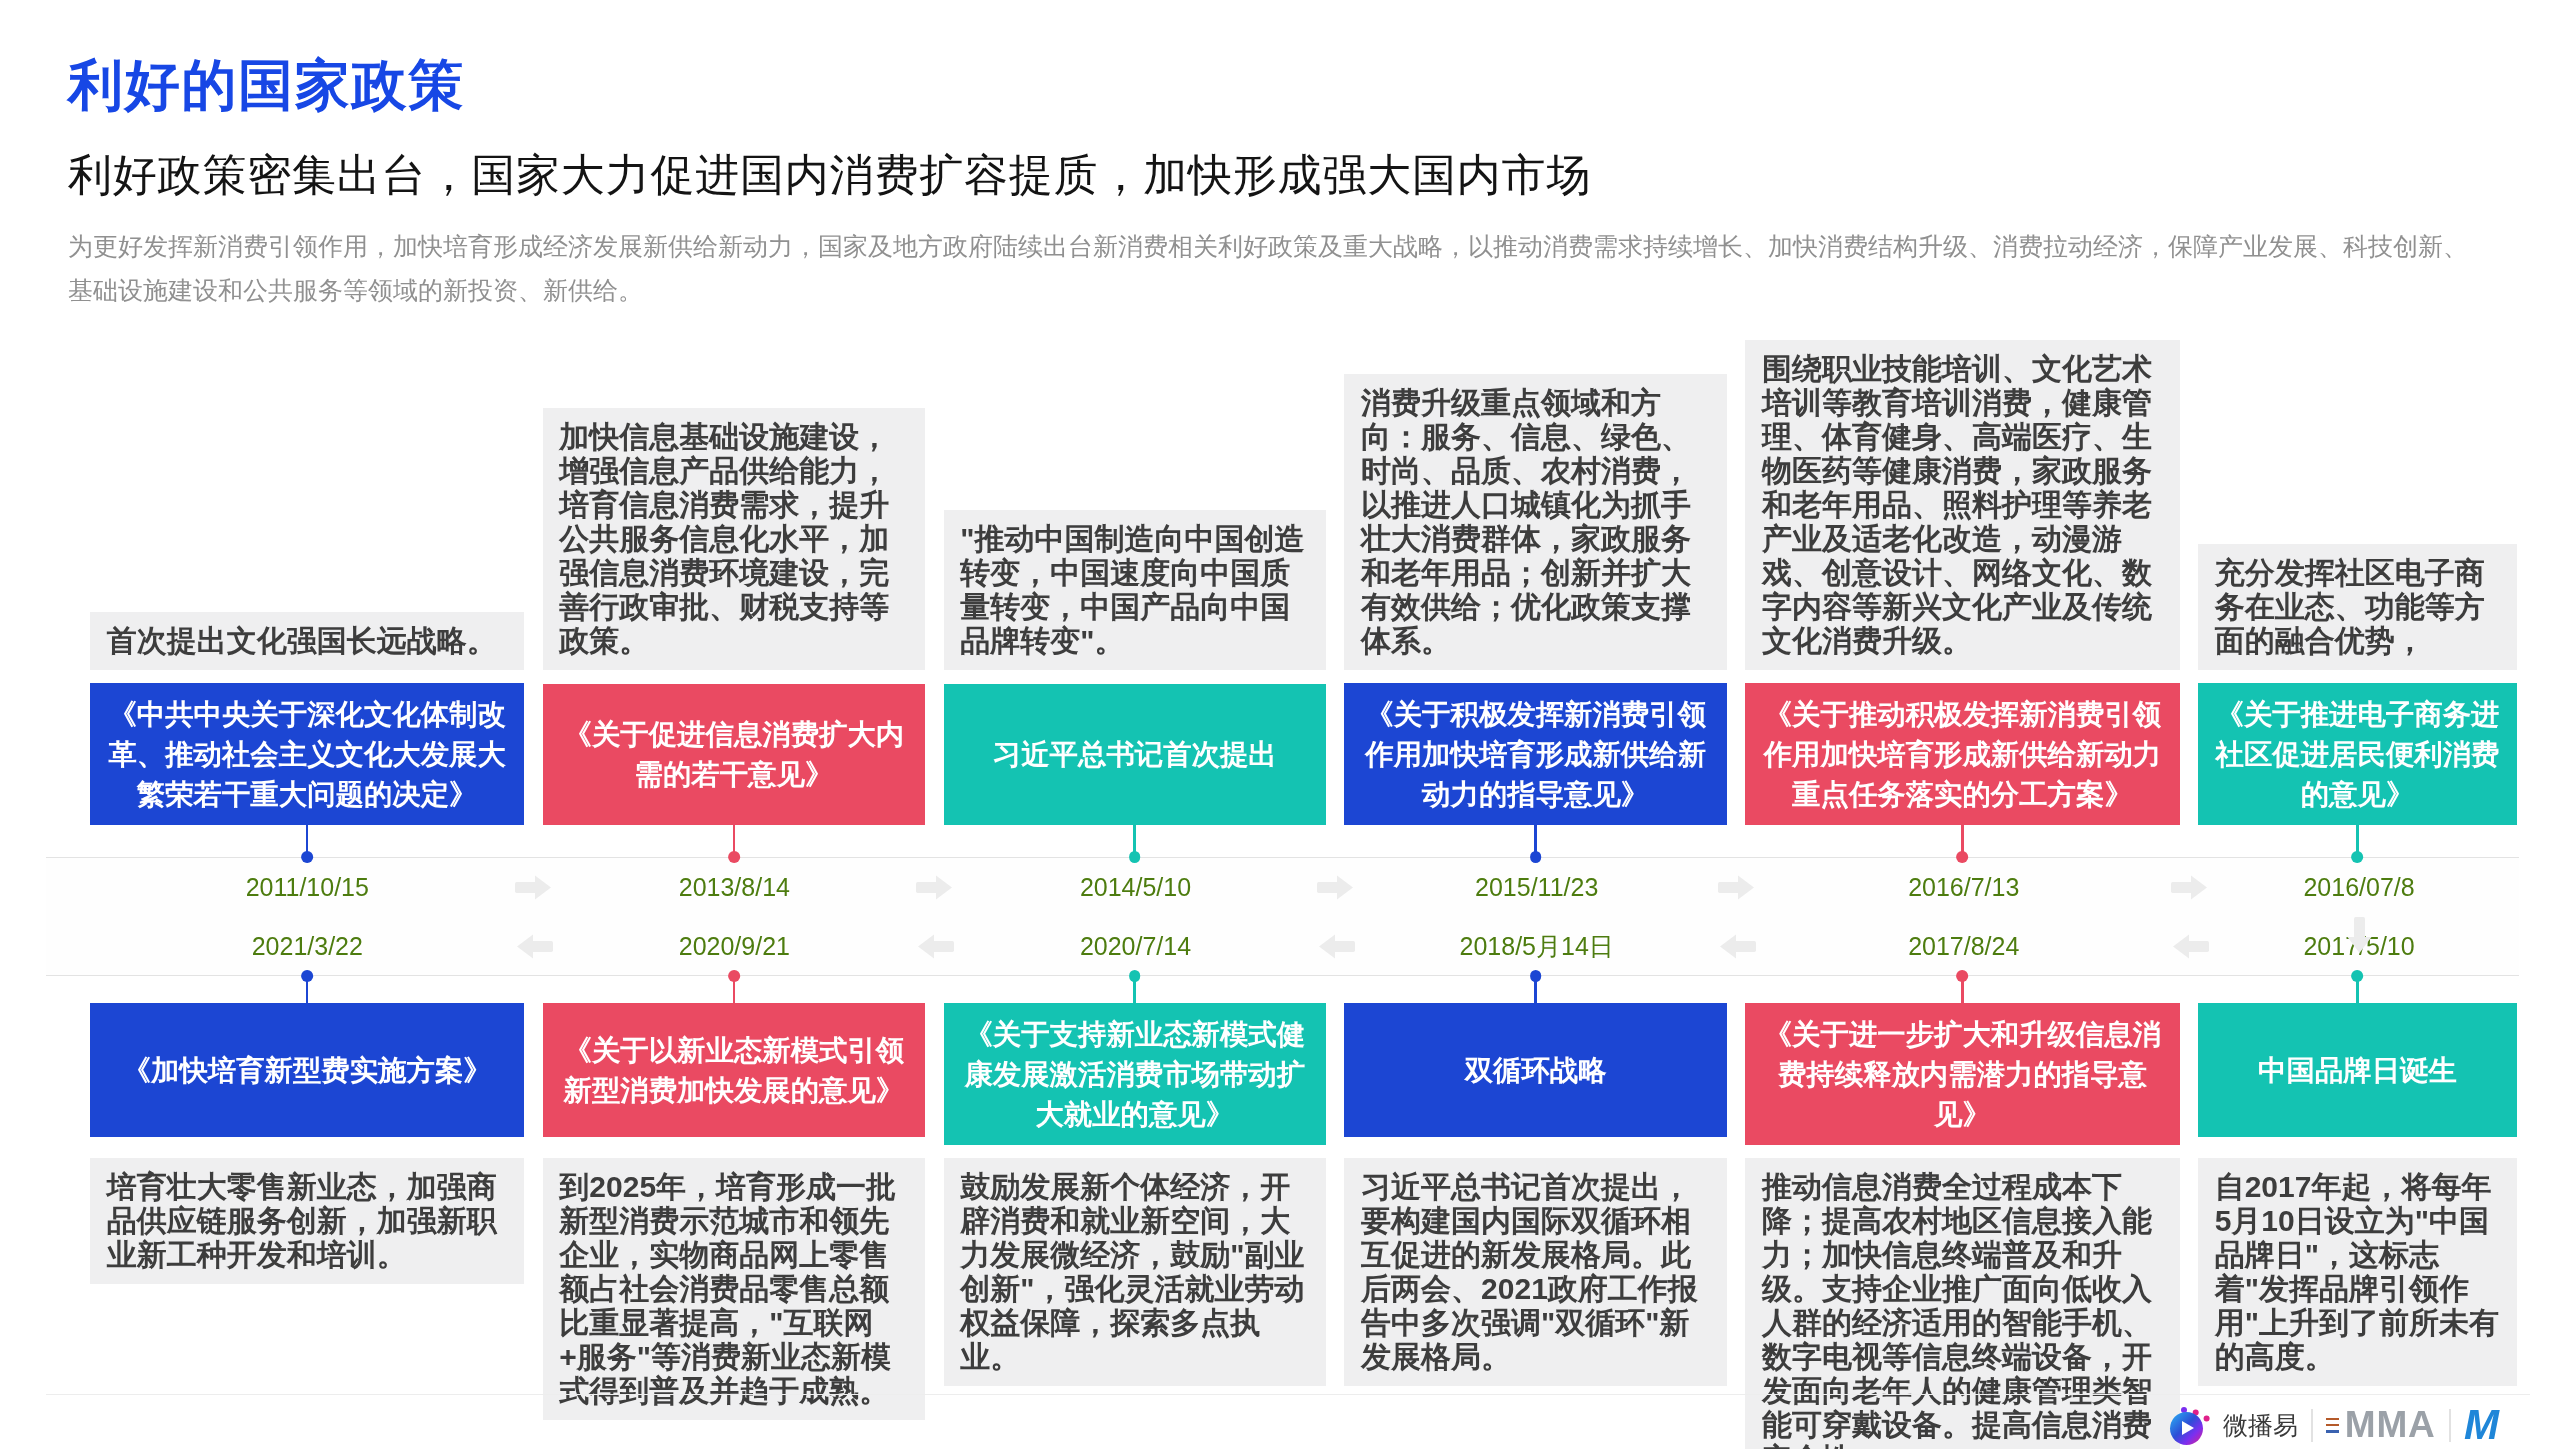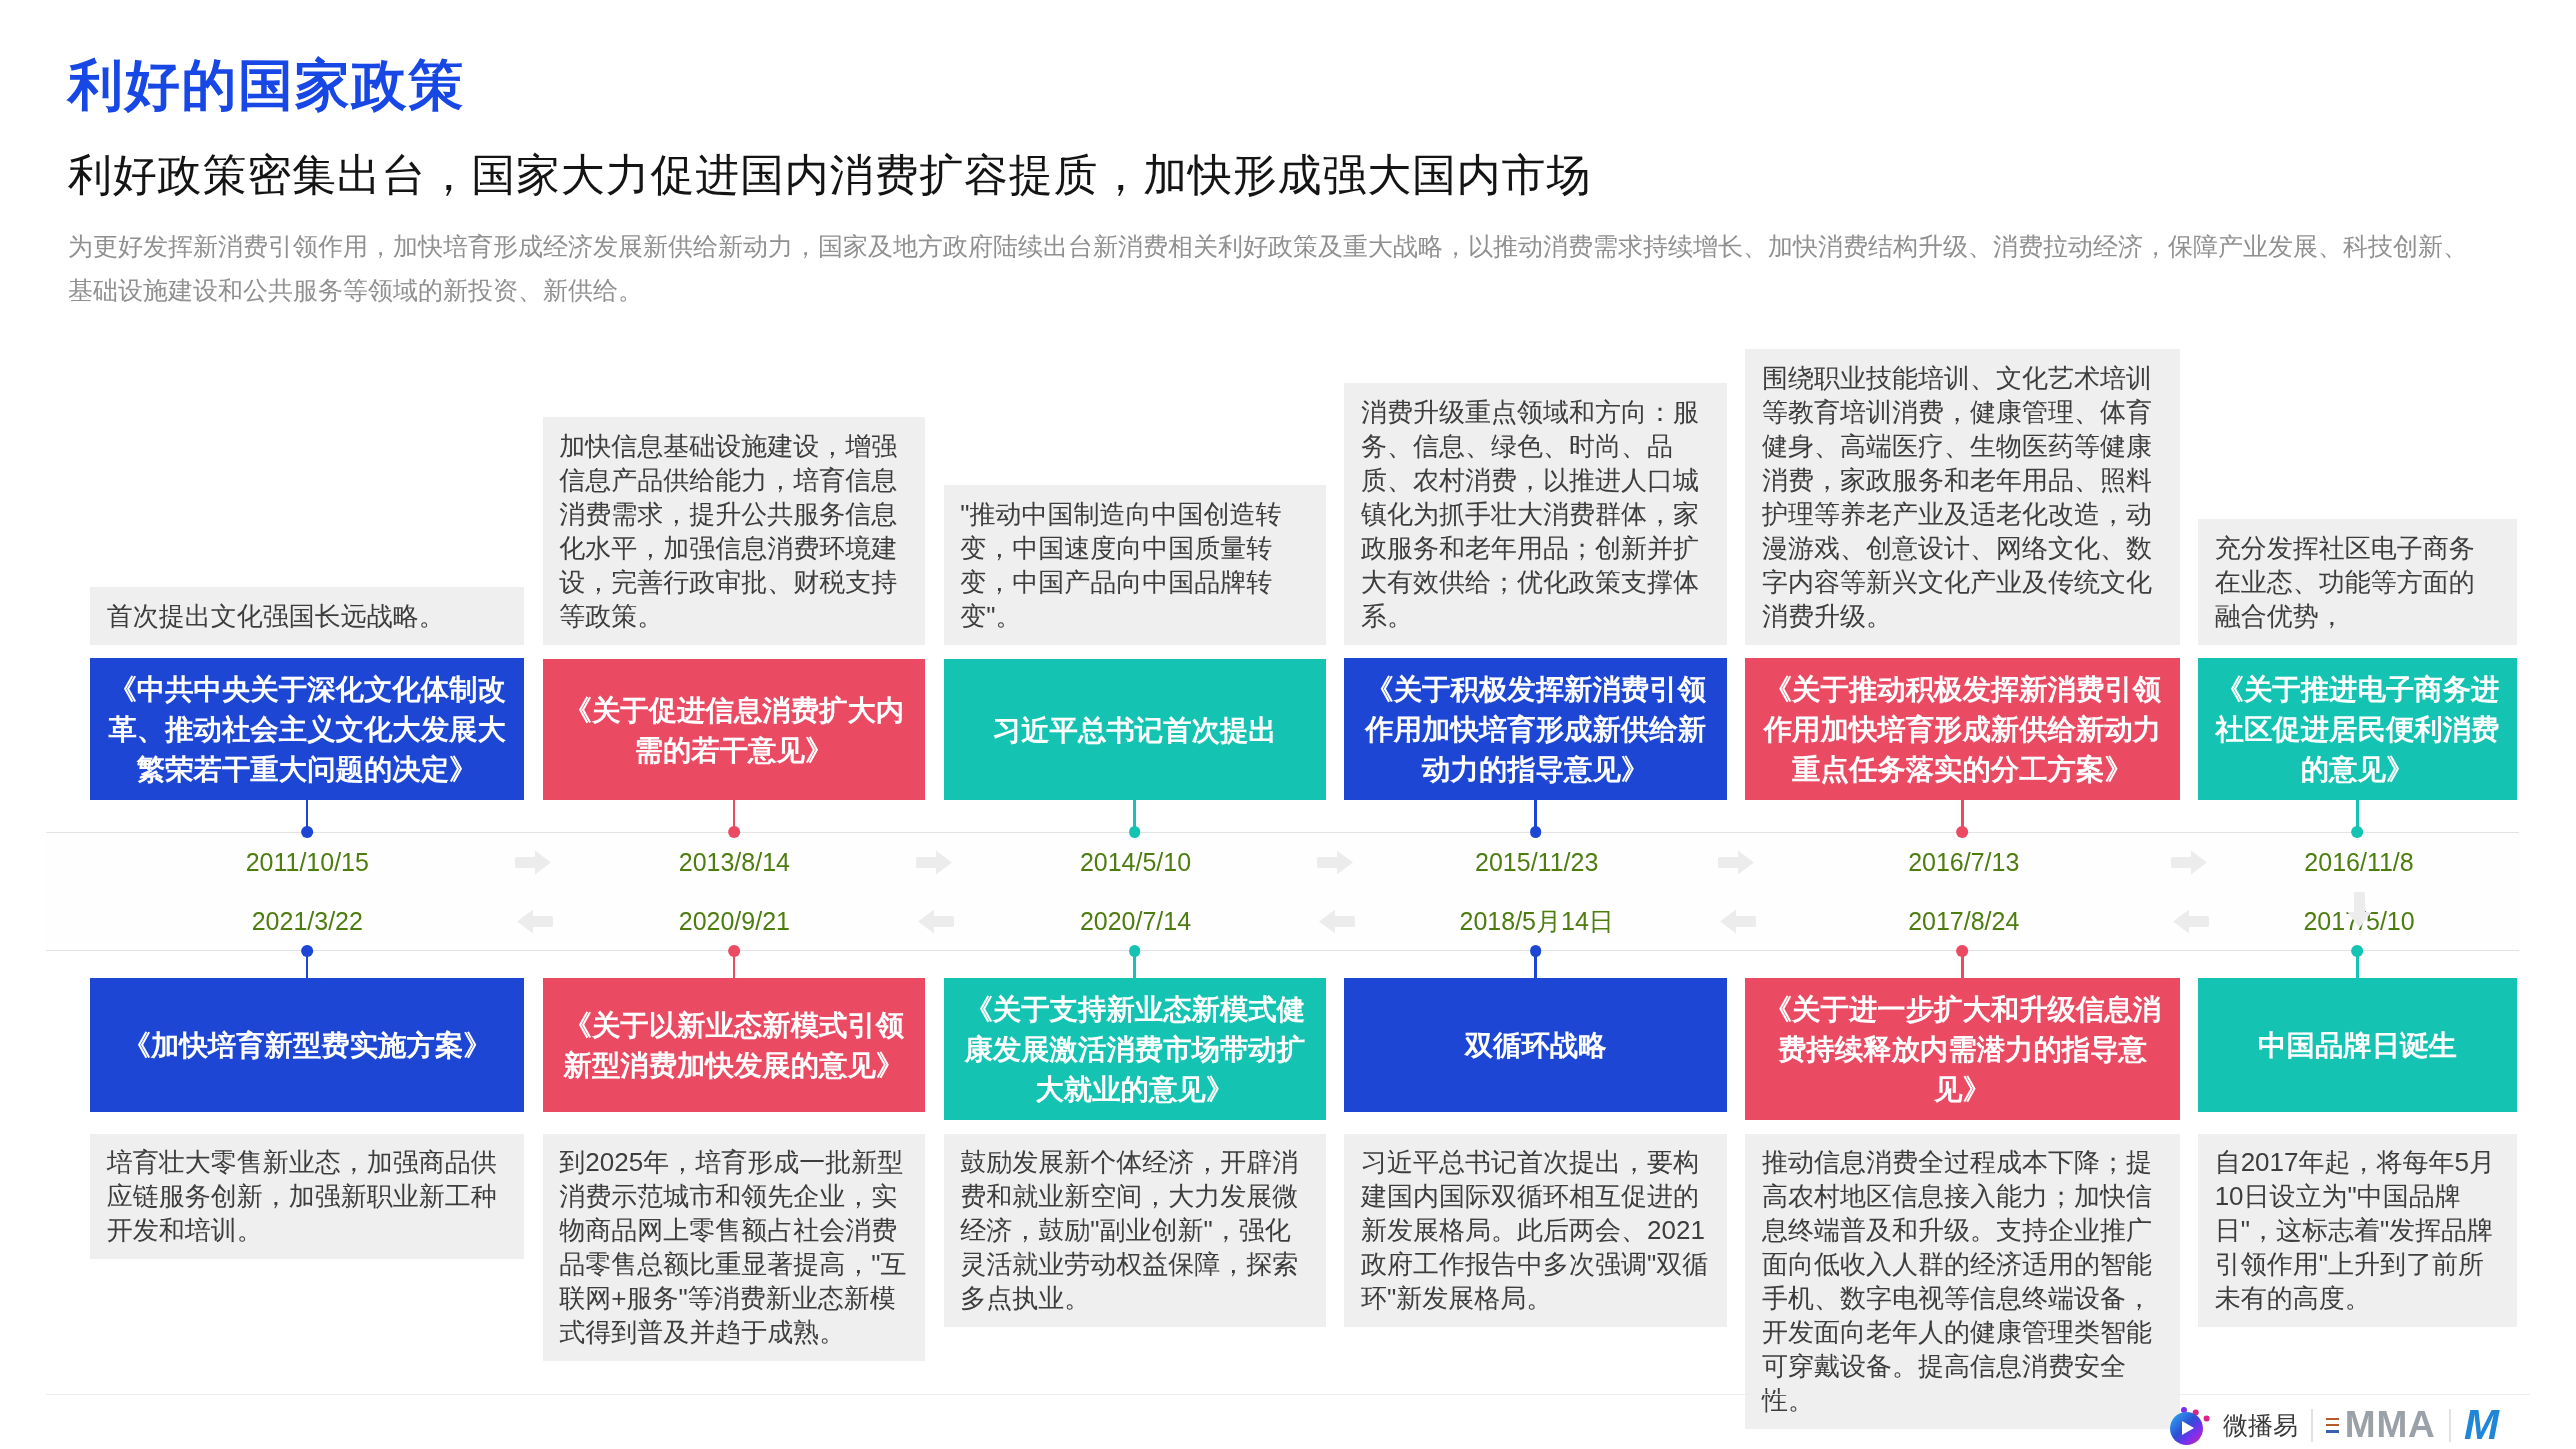--- a/index.html
+++ b/index.html
@@ -20,21 +20,21 @@
   .tgrid {
     --cols:520fr 458fr 458fr 458fr 520fr 382fr;
     display:grid;
     grid-template-columns:var(--cols);
     column-gap:18.4px;
     margin:28.4px 59px 0 90px;
     position:relative;
   }
   .note {
     background:#efeff0; color:#3d3d3d;
-    font-size:26px; line-height:34px; padding:11.7px 16.7px;
+    font-size:30px; line-height:34px; padding:11.7px 16.7px;font-weight:bold;
   }
   .note-top { align-self:end; margin-bottom:13.4px; grid-row:1; }
   .note-bottom { align-self:start; margin-top:13.4px; grid-row:5; }
   .row1-sizer { grid-row:1; min-height:318px; }
 
   .pbox {
     position:relative; color:#ffffff; font-weight:700;
     font-size:28.4px; line-height:40px; text-align:center;
     display:flex; align-items:center; justify-content:center;
     padding:11px 16.7px;
@@ -127,21 +127,21 @@
 </div>
 
 <div class="tgrid" id="tgrid">
   <div class="band">
     <div class="band-row" id="band-row-top">
         <div class="dcell" style="grid-column: 1;"><span>2011/10/15</span><span class="arrow arrow-right"></span></div>
         <div class="dcell" style="grid-column: 2;"><span>2013/8/14</span><span class="arrow arrow-right"></span></div>
         <div class="dcell" style="grid-column: 3;"><span>2014/5/10</span><span class="arrow arrow-right"></span></div>
         <div class="dcell" style="grid-column: 4;"><span>2015/11/23</span><span class="arrow arrow-right"></span></div>
         <div class="dcell" style="grid-column: 5;"><span>2016/7/13</span><span class="arrow arrow-right"></span></div>
-        <div class="dcell" style="grid-column: 6;"><span>2016/11/8</span><span class="arrow arrow-down"></span></div>
+        <div class="dcell" style="grid-column: 6;"><span>2016/07/8</span><span class="arrow arrow-down"></span></div>
       </div>
     <div class="band-row" id="band-row-bottom">
         <div class="dcell" style="grid-column: 1;"><span>2021/3/22</span><span class="arrow arrow-left"></span></div>
         <div class="dcell" style="grid-column: 2;"><span>2020/9/21</span><span class="arrow arrow-left"></span></div>
         <div class="dcell" style="grid-column: 3;"><span>2020/7/14</span><span class="arrow arrow-left"></span></div>
         <div class="dcell" style="grid-column: 4;"><span>2018/5月14日</span><span class="arrow arrow-left"></span></div>
         <div class="dcell" style="grid-column: 5;"><span>2017/8/24</span><span class="arrow arrow-left"></span></div>
         <div class="dcell" style="grid-column: 6;"><span>2017/5/10</span></div>
       </div>
   </div>

